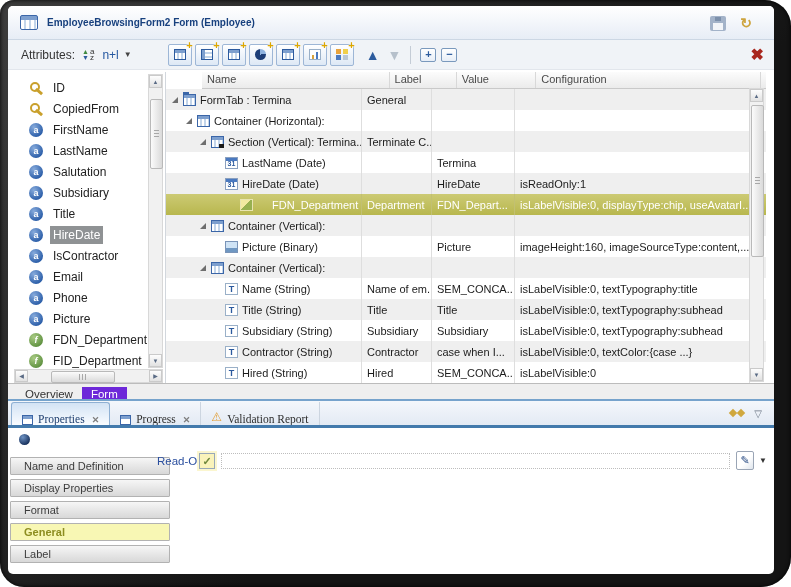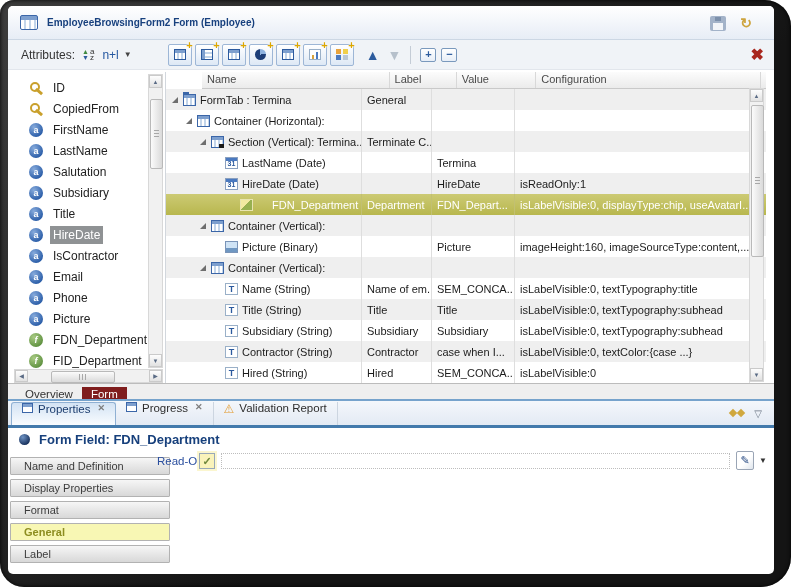--- a/index.html
+++ b/index.html
@@ -94,26 +94,26 @@
   .ti-date{border:1px solid #8aa0bf;background:#fff;position:relative;display:flex;align-items:flex-end;justify-content:center;font-size:7px;line-height:8px;color:#2c5a9e;font-weight:bold;}
   .ti-date::before{content:"";position:absolute;left:0;top:0;right:0;height:3px;background:#4a79c0;}
   .ti-image{border:1px solid #9aa73f;background:linear-gradient(135deg,#f2e9a0 0 45%,#97b050 45%);}
   .ti-picture{border:1px solid #7a94b8;background:linear-gradient(#cfe3f5 0 55%,#6f97c2 55%);}
   .ti-text{border:1px solid #9ab0c8;background:#fff;color:#2c5a9e;font-weight:bold;font-size:9px;display:flex;align-items:center;justify-content:center;}
   .trow.hl .ti-image{border-color:#e8e4b0;}
 
   
   .editor-tabs{position:absolute;left:0;right:0;top:377px;height:16px;background:#efefef;border-top:1px solid #bcbcbc;display:flex;align-items:flex-end;padding-left:8px;}
   .etab{font-size:11.5px;color:#333;padding:1px 9px 0;display:flex;align-items:center;}
-  .etab.act{background:#7f1d1d;color:#fff;}
+  .etab.act{background:#6d28d9;color:#fff;}
   .rule1{position:absolute;left:0;right:0;top:393px;height:2px;background:#76a3cc;}
 
   
   .view-tabs{position:absolute;left:0;right:0;top:395px;height:24px;background:linear-gradient(#f4f7fb,#e3eaf4);display:flex;align-items:flex-end;padding-left:3px;box-sizing:border-box;}
-  .vtab{display:flex;align-items:flex-start;gap:5px;font-size:11.5px;color:#2e2e2e;padding:0 10px;height:23px;box-sizing:border-box;border-right:1px solid #ccd5e0;}
+  .vtab{display:flex;align-items:flex-end;gap:5px;font-size:11.5px;color:#2e2e2e;padding:0 10px;height:23px;box-sizing:border-box;border-right:1px solid #ccd5e0;font-family:Liberation Serif, serif;}
   .vtab.act{background:linear-gradient(#d3e3f4,#f9fcff);border:1px solid #8fb0d3;border-bottom:none;border-radius:3px 3px 0 0;color:#1c3d6e;}
   .wicon{width:11px;height:10px;border:1px solid #3b66a8;background:linear-gradient(#7d9fce 0 3px,#fff 3px);box-sizing:border-box;}
   .warn{color:#e39b2d;font-size:12px;}
   .tclose{color:#7d7d7d;font-size:9px;font-weight:bold;margin-left:2px;}
   .vt-right{margin-left:auto;display:flex;align-items:center;gap:9px;padding-right:12px;align-self:center;}
   .restore{position:relative;width:15px;height:12px;}
   .restore::before,.restore::after{content:"";position:absolute;width:6px;height:6px;background:#d0a83e;transform:rotate(45deg);top:3px;}
   .restore::before{left:0;} .restore::after{left:8px;}
   .viewmenu{color:#6b7685;font-size:10px;}
   .rule2{position:absolute;left:0;right:0;top:419px;height:3px;background:#437aac;}
@@ -457,21 +457,20 @@
         </span>
       <span class="vt-right">
         <span class="restore"></span>
         <span class="viewmenu">▽</span>
       </span>
     </div>
     <div class="rule2"></div>
 
     <div class="ff-header">
       <span class="ff-dot"></span>
-      <span class="ff-title">Form Field: FDN_Department</span>
     </div>
 
     <div class="accordion">
         <div class="abar">Name and Definition</div>
         <div class="abar">Display Properties</div>
         <div class="abar">Format</div>
         <div class="abar sel">General</div>
         <div class="abar">Label</div>
       </div>
 

